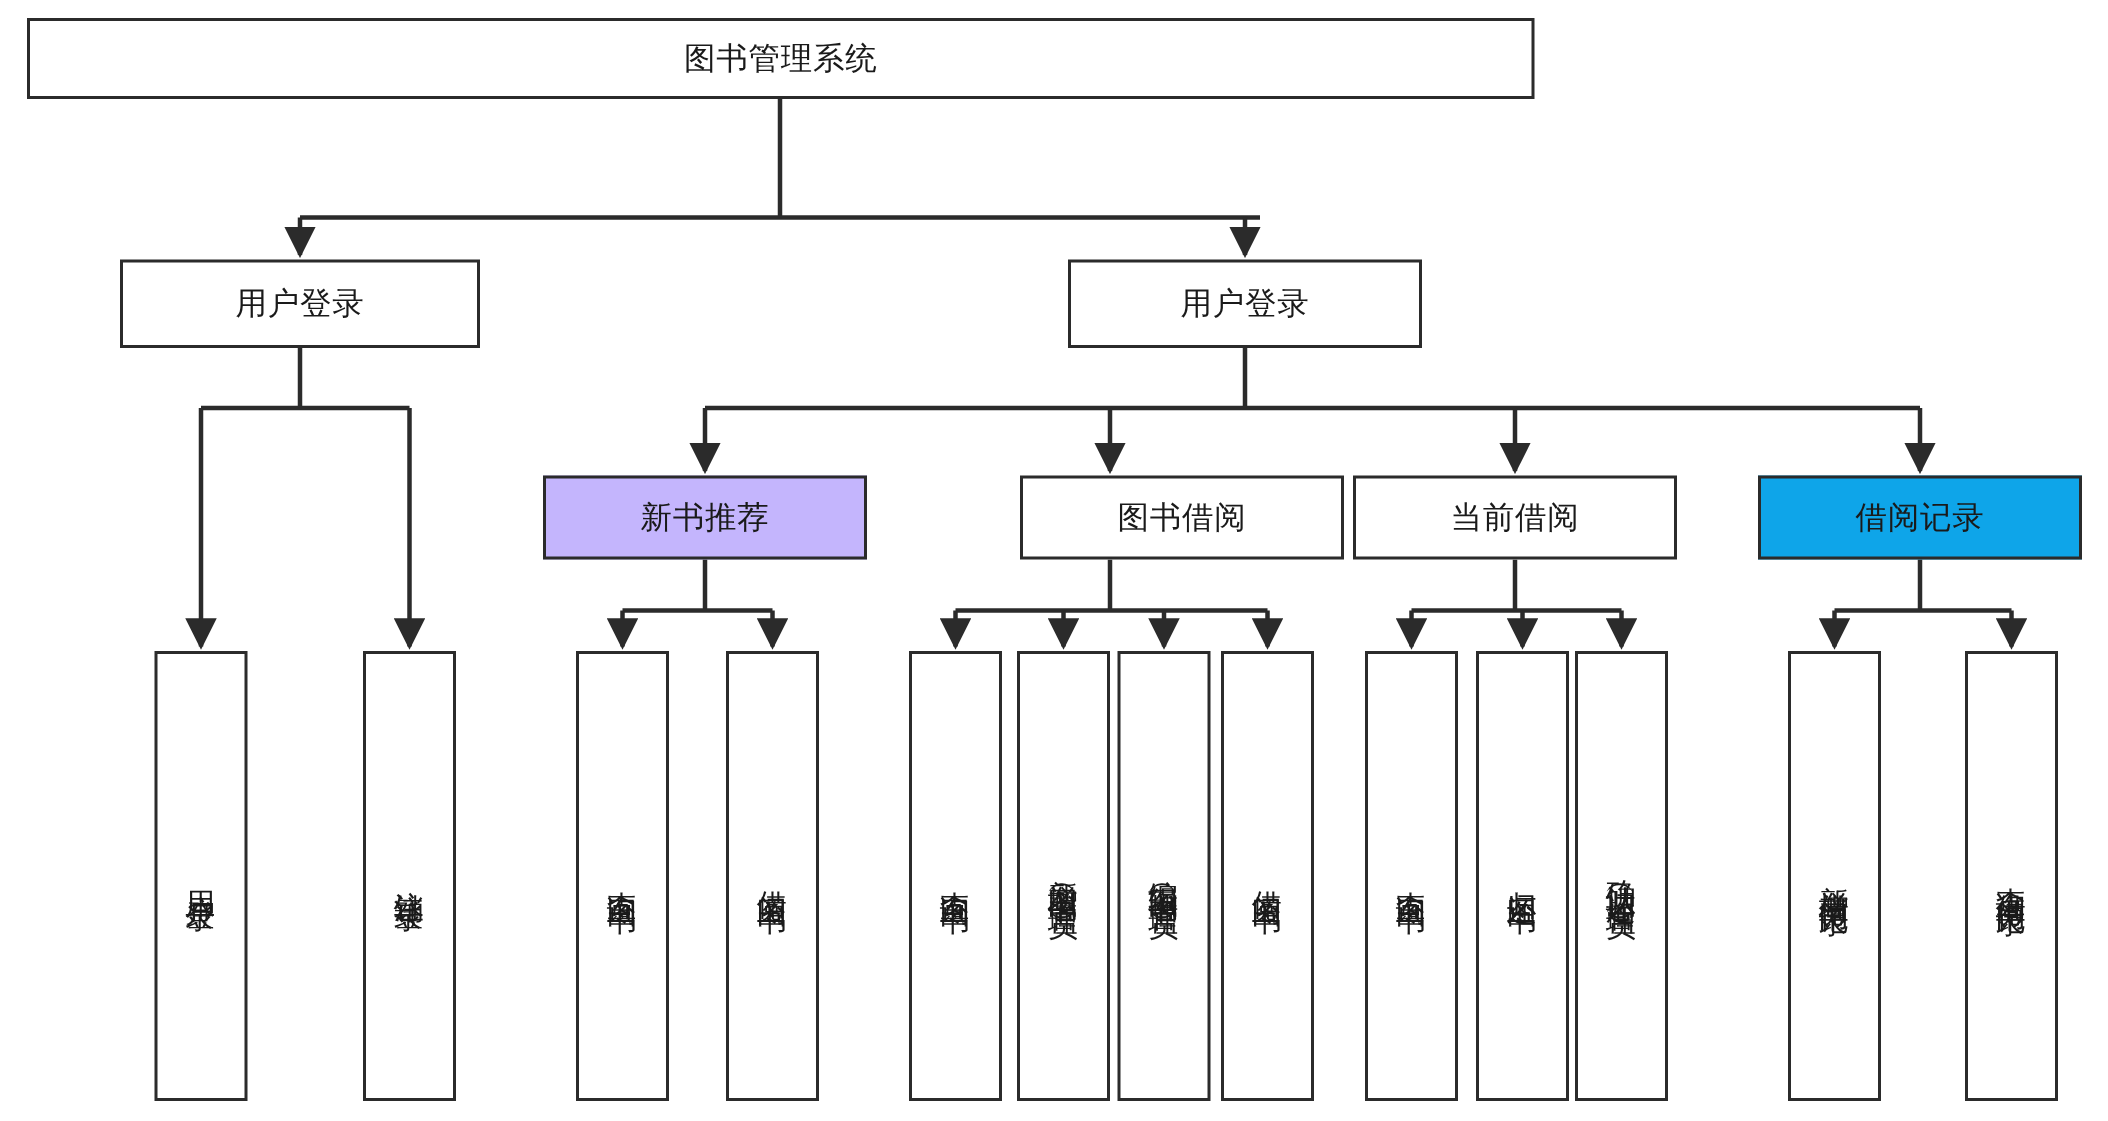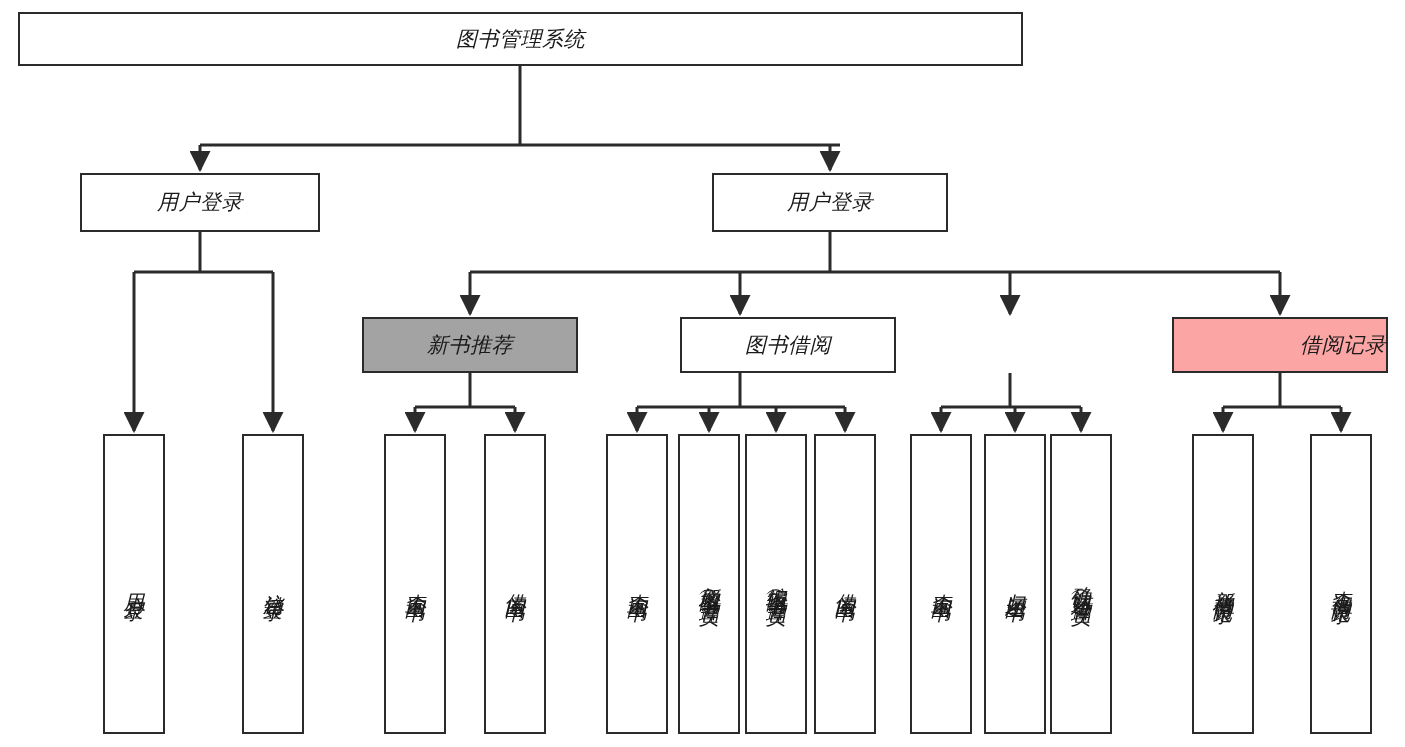--- a/index.html
+++ b/index.html
@@ -34,21 +34,20 @@
     align-items: center;
     justify-content: center;
     z-index: 2;
   }
   .node-label {
     color: #1a1a1a;
     font-size: 21px;
     line-height: 1.15;
     letter-spacing: 0.5px;
     white-space: nowrap;
-    font-style: italic;
   }
   
   .node.leaf {
     align-items: center;
     justify-content: center;
   }
   .node.leaf .node-label {
     writing-mode: vertical-rl;
     text-orientation: upright;
     -webkit-writing-mode: vertical-rl;
@@ -129,27 +128,30 @@
     <span class="node-label" style="color: rgb(26, 26, 26);">图书管理系统</span>
   </div>
 
   <div class="node" style="left: 80px; top: 173px; width: 240px; height: 59px; border-color: rgb(43, 43, 43); background: rgb(255, 255, 255);">
     <span class="node-label" style="color: rgb(26, 26, 26);">用户登录</span>
   </div>
   <div class="node" style="left: 712px; top: 173px; width: 236px; height: 59px; border-color: rgb(43, 43, 43); background: rgb(255, 255, 255);">
     <span class="node-label" style="color: rgb(26, 26, 26);">用户登录</span>
   </div>
 
-  <div class="node" style="left: 362px; top: 317px; width: 216px; height: 56px; border-color: rgb(43, 43, 43); background: #a3a3a3;">
+  <div class="node" style="left: 362px; top: 317px; width: 216px; height: 56px; border-color: rgb(43, 43, 43); background: #c4b5fd;">
     <span class="node-label" style="color: rgb(26, 26, 26);">新书推荐</span>
   </div>
   <div class="node" style="left: 632px; top: 317px; width: 216px; height: 56px; border-color: rgb(43, 43, 43); background: rgb(255, 255, 255); margin-left: 48px;">
     <span class="node-label" style="color: rgb(26, 26, 26);">图书借阅</span>
   </div>
-  <div class="node" style="left: 1172px; top: 317px; width: 216px; height: 56px; border-color: rgb(43, 43, 43); background: #fca5a5; justify-content: flex-end;">
+  <div class="node" style="left: 902px; top: 317px; width: 216px; height: 56px; border-color: rgb(43, 43, 43); background: rgb(255, 255, 255);">
+    <span class="node-label" style="color: rgb(26, 26, 26);">当前借阅</span>
+  </div>
+  <div class="node" style="left: 1172px; top: 317px; width: 216px; height: 56px; border-color: rgb(43, 43, 43); background: #0ea5e9;">
     <span class="node-label" style="color: rgb(26, 26, 26);">借阅记录</span>
   </div>
 
   <div class="node leaf" style="left: 103px; top: 434px; width: 62px; height: 300px; border-color: rgb(43, 43, 43); background: rgb(255, 255, 255);">
     <span class="node-label" style="color: rgb(26, 26, 26);">用户登录</span>
   </div>
   <div class="node leaf" style="left: 242px; top: 434px; width: 62px; height: 300px; border-color: rgb(43, 43, 43); background: rgb(255, 255, 255);">
     <span class="node-label" style="color: rgb(26, 26, 26);">注销登录</span>
   </div>
   <div class="node leaf" style="left: 384px; top: 434px; width: 62px; height: 300px; border-color: rgb(43, 43, 43); background: rgb(255, 255, 255);">

